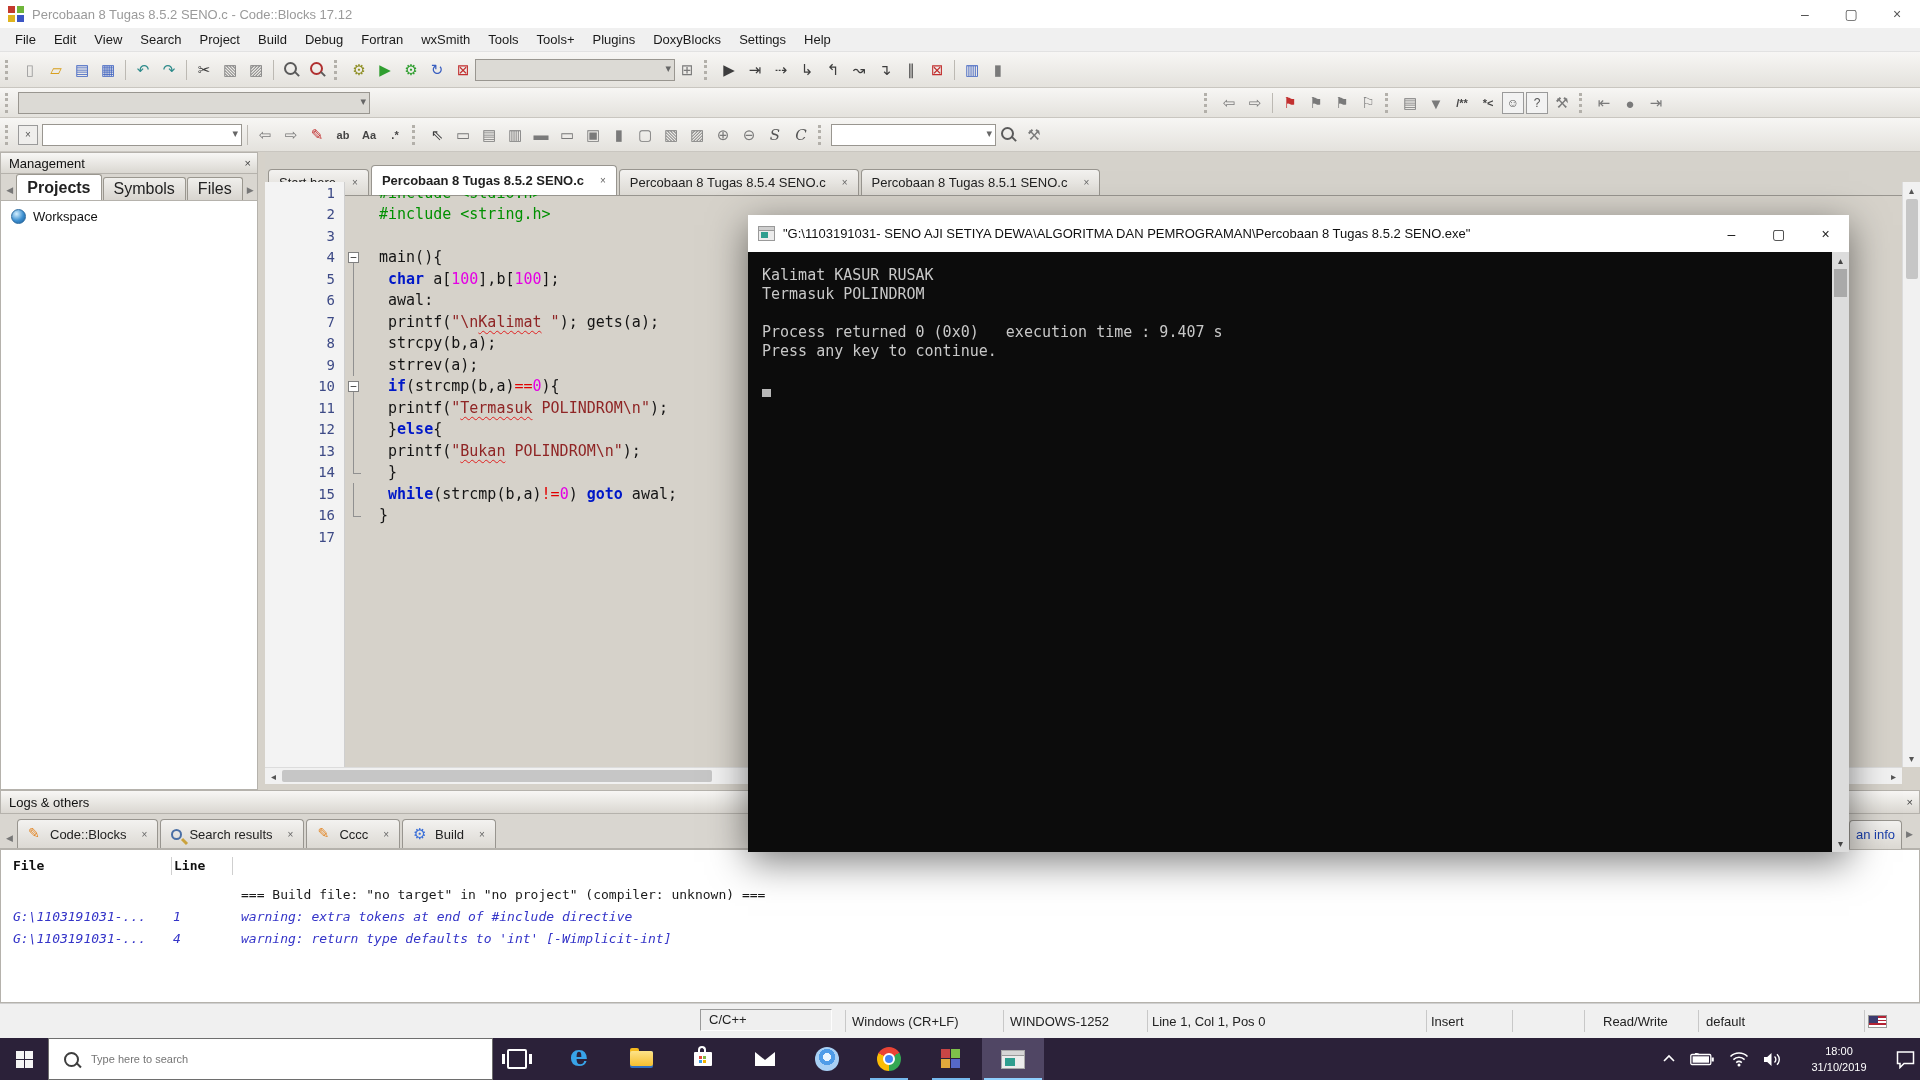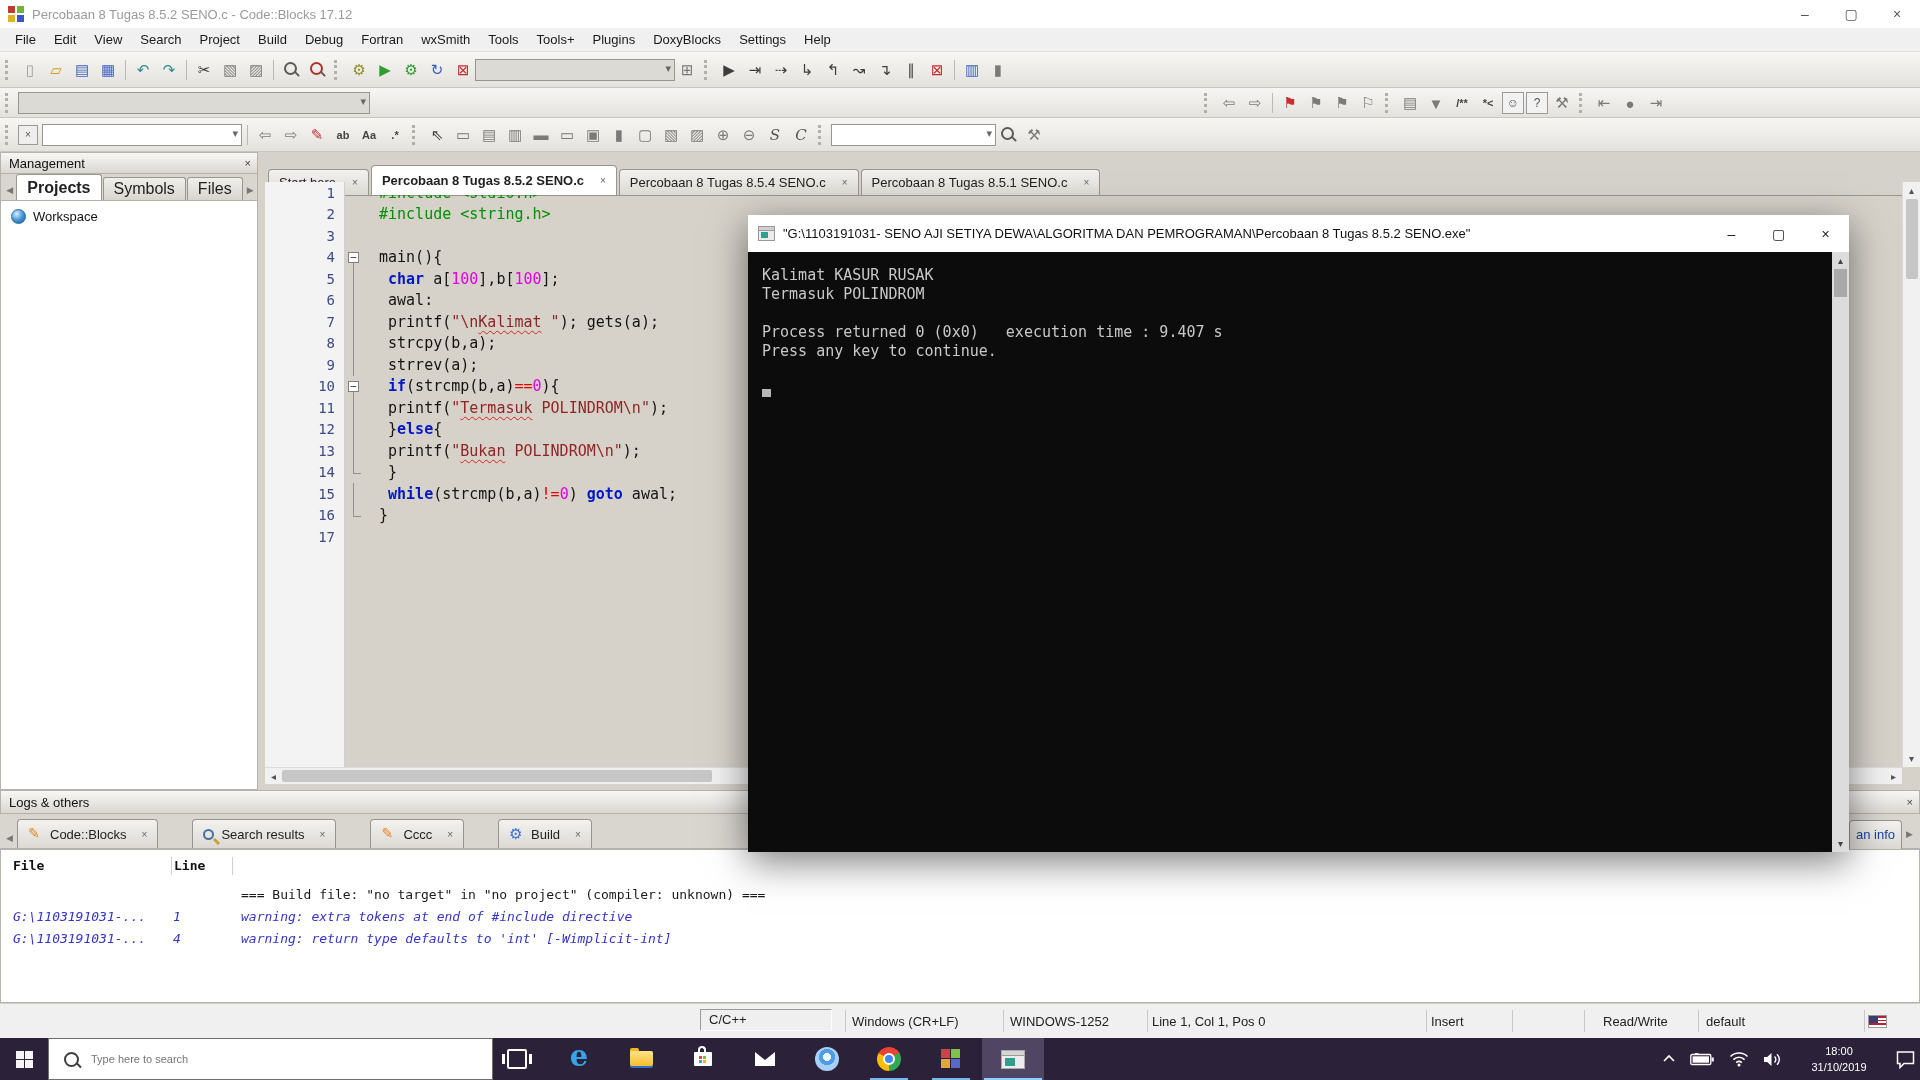--- a/index.html
+++ b/index.html
@@ -500,21 +500,21 @@
     <span class="hthumb" data-name="scrollbar-thumb"></span>
     <span class="sbbtn" data-name="scroll-right-icon">▸</span>
   </div>
 
   <div id="logs-caption" class="caption abs" data-name="logs-panel-caption">
     <span data-name="logs-title">Logs &amp; others</span>
     <span class="cap-x" data-name="logs-close-icon">×</span>
   </div>
   <div id="logtabrow" class="abs" data-name="logs-tabbar">
     <span class="marrow" data-name="logs-tabs-left-icon">◀</span>
-    <span style="display:flex;align-items:center;gap:32px;">
+    <span style="display:flex;align-items:center;">
 
     <span class="ltab" data-name="logs-tab">
           <span class="licon" data-name="notes-icon"></span>
           <span data-name="logs-tab-label">Code::Blocks</span>
           <span class="tclose" data-name="tab-close-icon">×</span>
         </span>
         <span class="ltab" data-name="logs-tab">
           <span class="licon" data-name="search-icon"></span>
           <span data-name="logs-tab-label">Search results</span>
           <span class="tclose" data-name="tab-close-icon">×</span>

